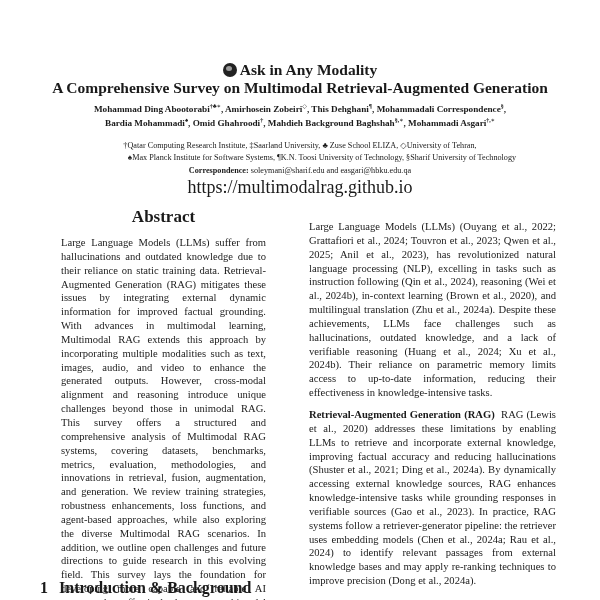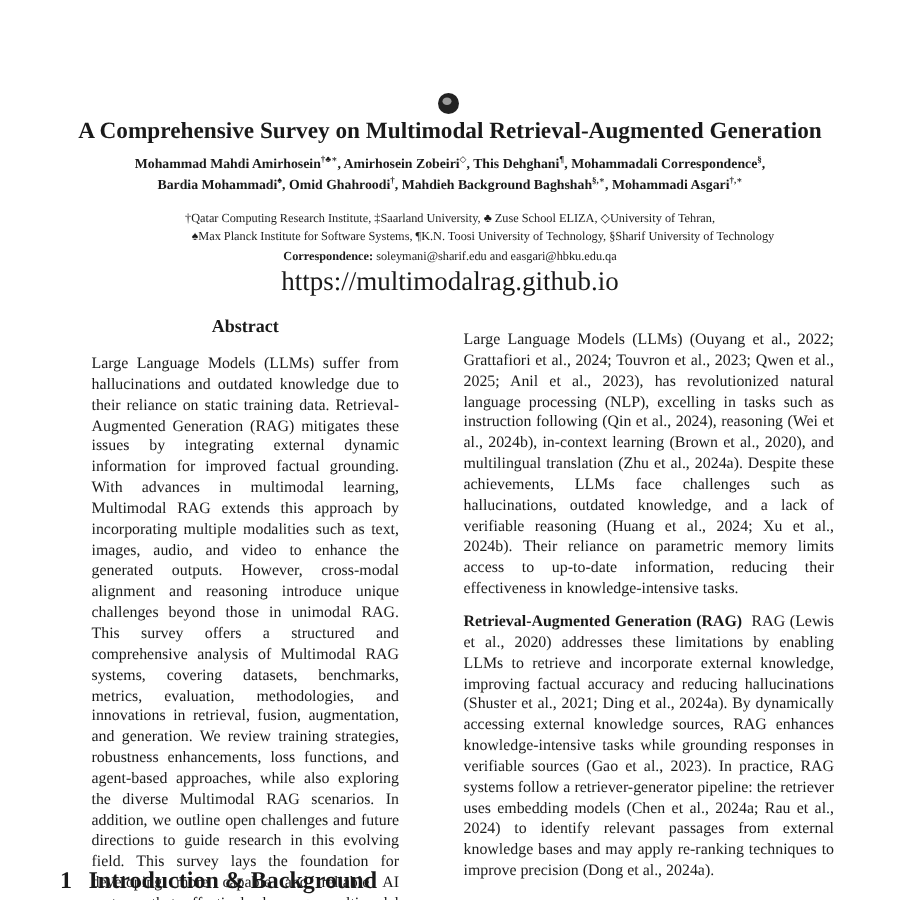--- a/index.html
+++ b/index.html
@@ -16,37 +16,37 @@
   #authors2 { top:117px; font-size:9.2px; font-weight:bold; line-height:12px; }
   #aff1 { top:140px; font-size:8.2px; line-height:11px; }
   #aff2 { top:152px; font-size:8.2px; line-height:11px;padding-left:22px; }
   #corr { top:165px; font-size:8.2px; line-height:11px; }
   #corr b { font-weight:bold; }
   #url { top:180px; font-size:18px; line-height:14px; }
   sup { font-size:6px; vertical-align:4px; line-height:0; }
   .col { position:absolute; font-size:10.6px; line-height:13.85px; text-align:justify; }
   #left-col { left:61px; width:205px; top:210px; }
   #right-col { left:309px; width:247px; top:220px; }
-  .abs-head { text-align:center; font-weight:bold; font-size:12px; line-height:14px; margin-bottom:12px; }
+  .abs-head { text-align:center; font-weight:bold; font-size:17px; line-height:14px; margin-bottom:12px; }
   .para { margin:0; }
   .para-gap { margin-top:8px; }
   .run-head { font-weight:bold; }
   .section { position:absolute; left:40px; top:579px; font-size:16px; font-weight:bold; }
   .section .num { display:inline-block; width:19px; }
 </style>
 </head>
 <body>
 
 <div id="title1" class="center">
-  <span class="logo"></span>
+  <span class="logo"></span><span>Ask in Any Modality</span>
 </div>
 <div id="title2" class="center">A Comprehensive Survey on Multimodal Retrieval-Augmented Generation</div>
 
 <div id="authors1" class="center">
-  <span>Mohammad Mahdi Amirhosein</span><sup>†♣∗</sup>,
+  <span>Mohammad Ding Abootorabi</span><sup>†♣∗</sup>,
   <span>Amirhosein Zobeiri</span><sup>◇</sup>,
   <span>This Dehghani</span><sup>¶</sup>,
   <span>Mohammadali Correspondence</span><sup>§</sup>,
 </div>
 <div id="authors2" class="center">
   <span>Bardia Mohammadi</span><sup>♠</sup>,
   <span>Omid Ghahroodi</span><sup>†</sup>,
   <span>Mahdieh Background Baghshah</span><sup>§,∗</sup>,
   <span>Mohammadi Asgari</span><sup>†,∗</sup>
 </div>

